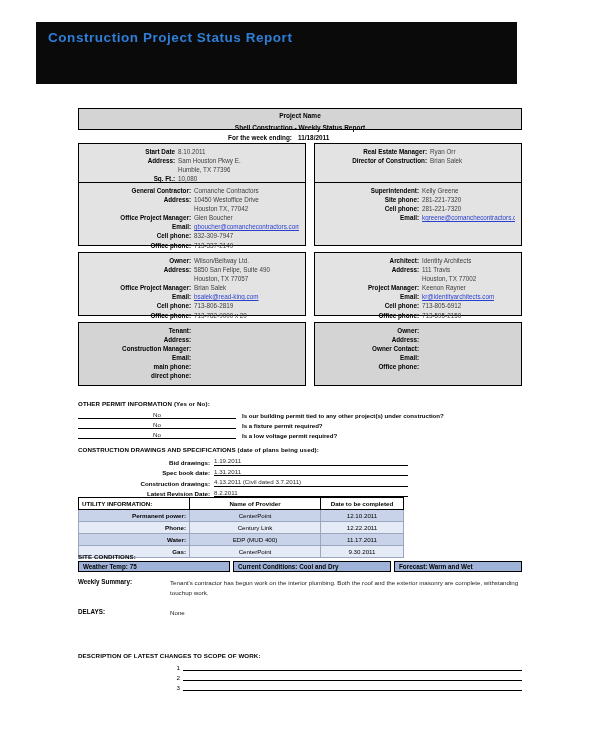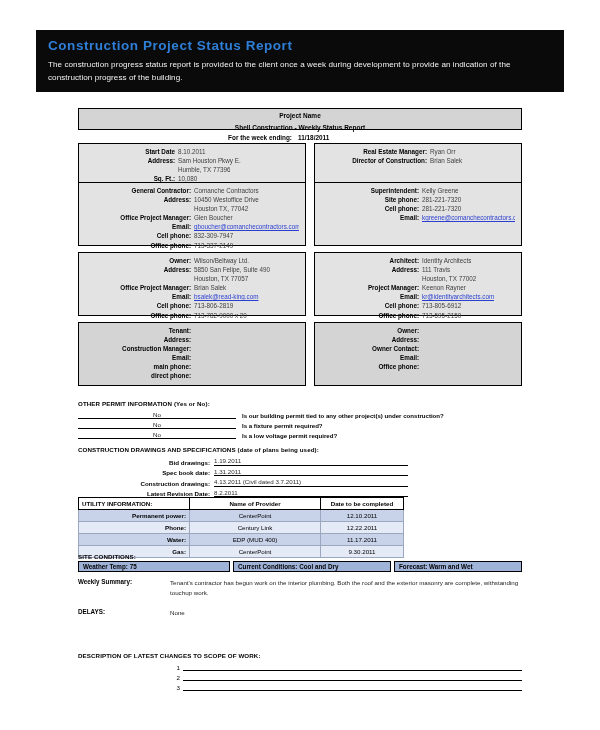--- a/index.html
+++ b/index.html
@@ -19,22 +19,22 @@
     position: absolute;
     left: 0; top: 0;
     width: 600px;
     height: 730px;
     background: #fff;
   }
   
   .banner {
     position: absolute;
     left: 36px;
-    top: 30px;
-    width: 528px;
+    top: 22px;
+    width: 481px;
     height: 62px;
     background: #0a0a0a;
     box-sizing: border-box;
     padding: 8px 8px 0 12px;
   }
   .banner-title {
     color: #2f7fd8;
     font-size: 13.5px;
     font-weight: bold;
     letter-spacing: 0.55px;
@@ -273,21 +273,20 @@
     height: 9px;
   }
 </style>
 </head>
 <body>
 
 <div class="page">
 
   <div class="banner">
     <div class="banner-title">Construction Project Status Report</div>
-    <div class="banner-sub">The construction progress status report is provided to the client once a week during development to provide an indication of the construction progress of the building.</div>
   </div>
 
   <div class="gbox center-row" id="project-name-box">
     <div class="l1">Project Name</div>
     <div class="l2">Shell Construction - Weekly Status Report</div>
   </div>
 
   <div id="week-ending-row">
     <div class="lbl">For the week ending:</div>
     <div class="val">11/18/2011</div>

